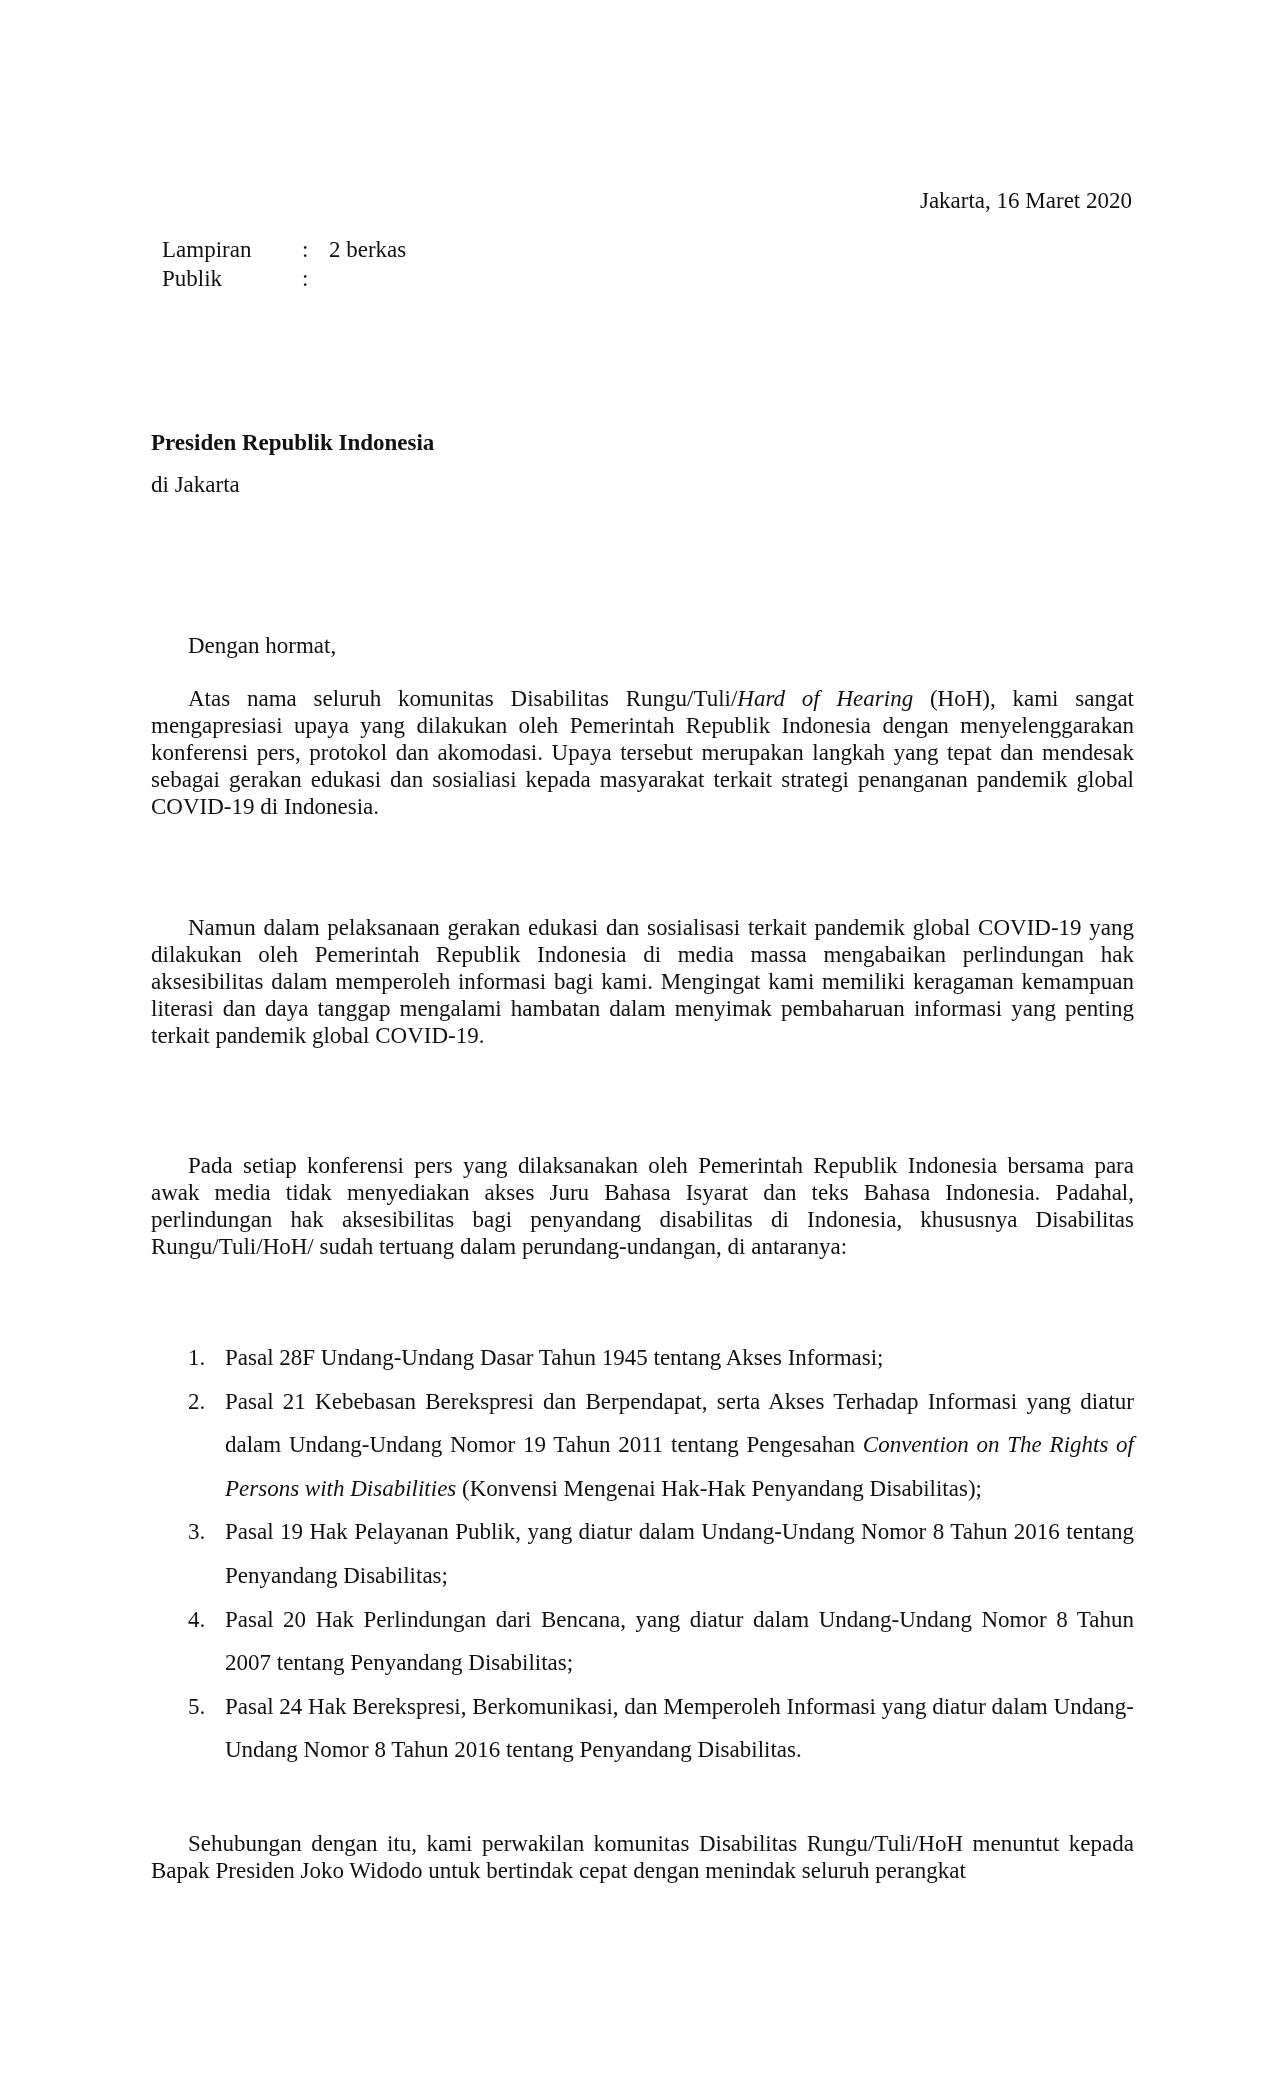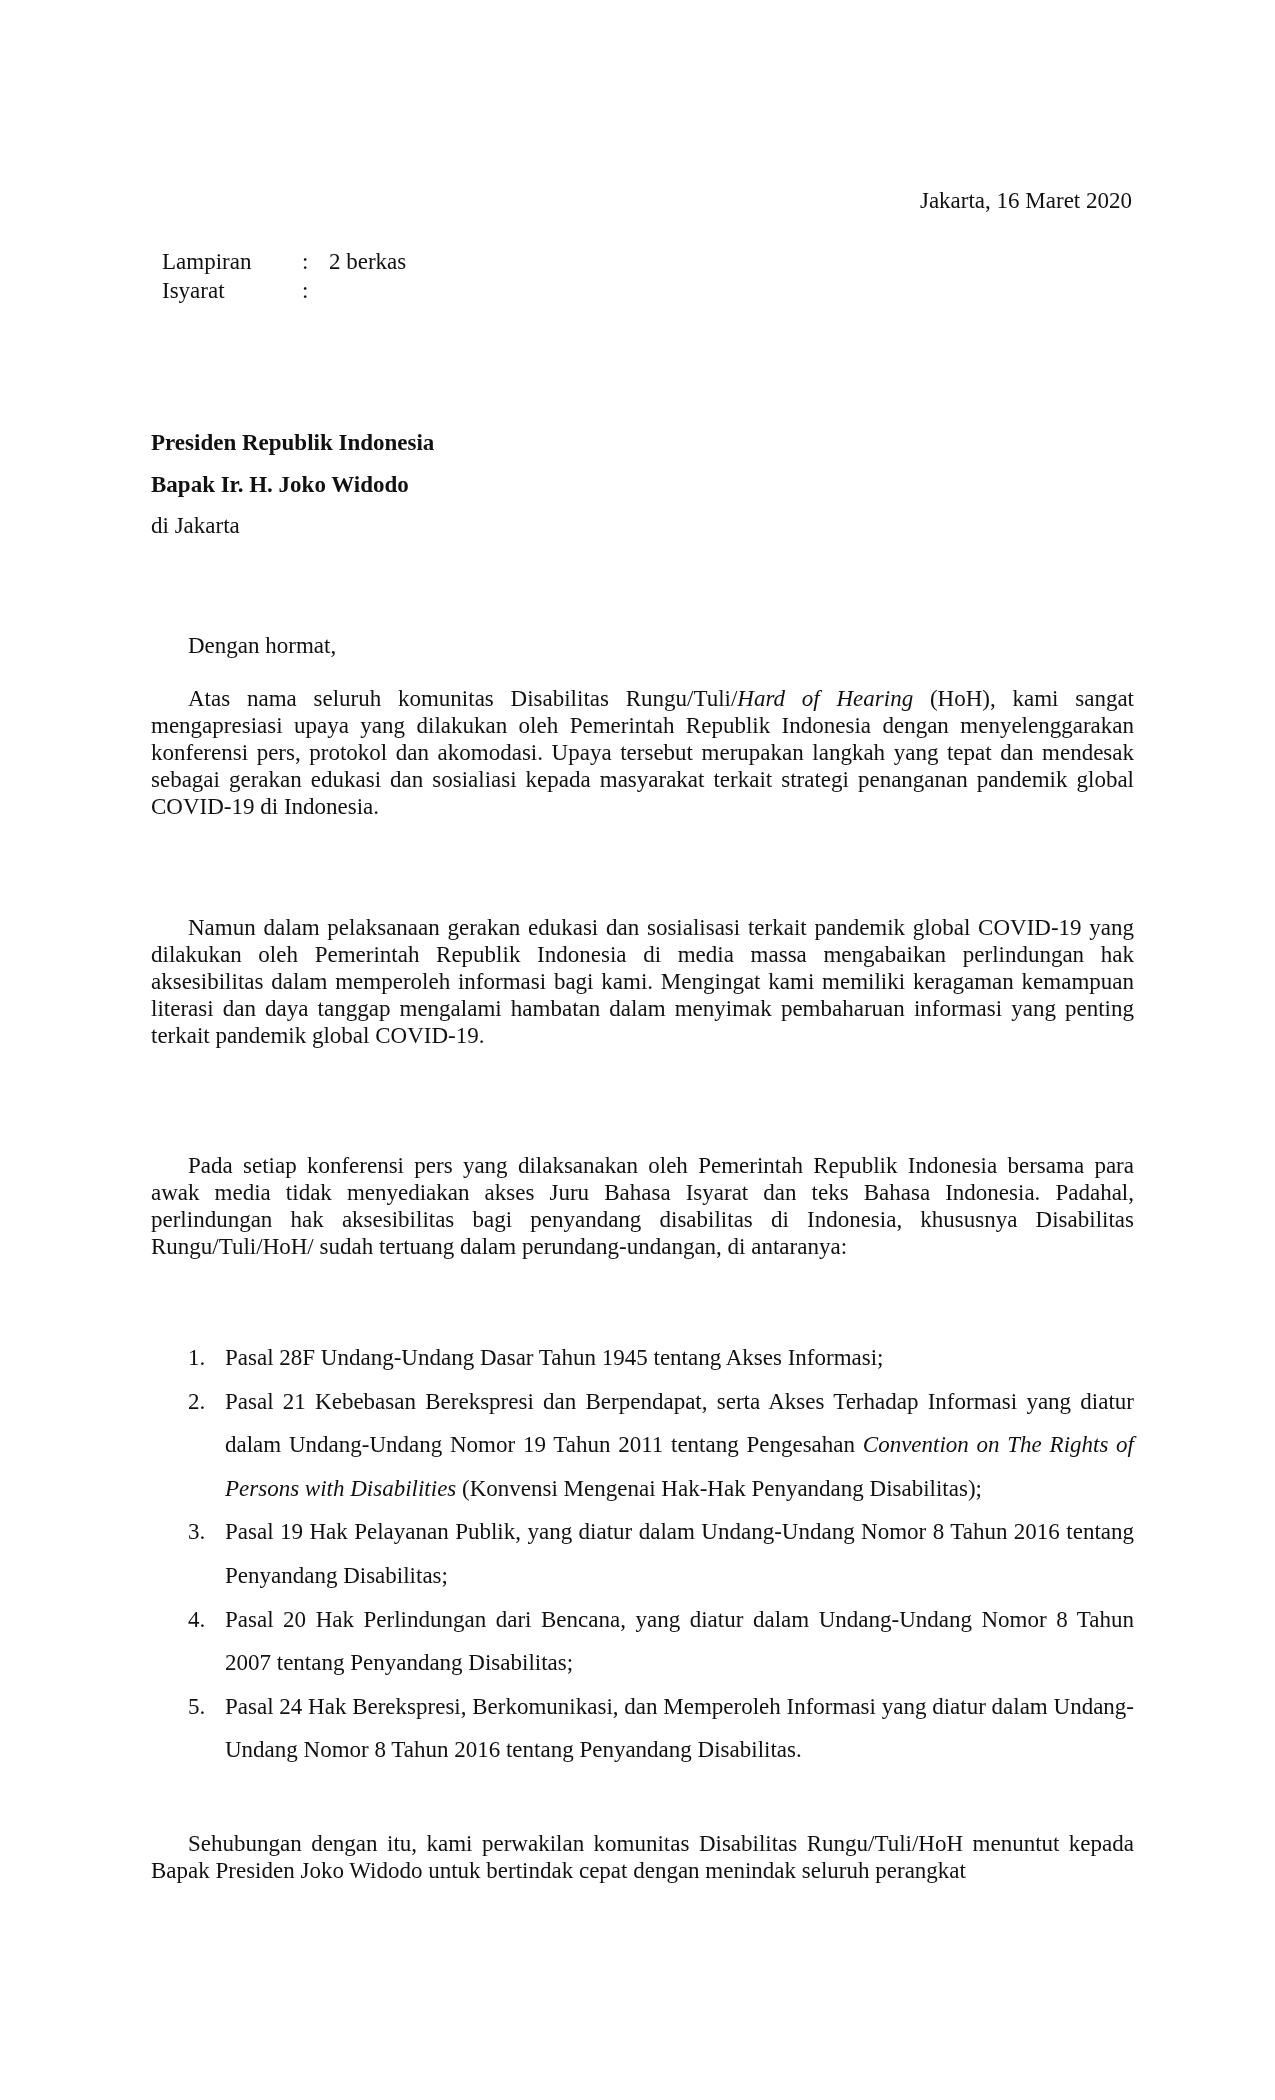--- a/index.html
+++ b/index.html
@@ -24,21 +24,21 @@
     }
     .date {
       position: absolute;
       top: 148px;
       right: 143px;
       font-size: 23px;
       line-height: 30px;
     }
     .meta {
       position: absolute;
-      top: 209px;
+      top: 197px;
       left: 162px;
       width: 926px;
       font-size: 23px;
       line-height: 29px;
     }
     .meta-row {
       display: flex;
     }
     .meta-label {
       width: 140px;
@@ -119,28 +119,27 @@
 
   <div class="date">Jakarta, 16 Maret 2020</div>
 
   <div class="meta">
     <div class="meta-row">
       <span class="meta-label">Lampiran</span>
       <span class="meta-colon">:</span>
       <span class="meta-value">2 berkas</span>
     </div>
     <div class="meta-row">
-      <span class="meta-label">Isyarat</span>
+      <span class="meta-label">Publik</span>
       <span class="meta-colon">:</span>
     </div>
   </div>
 
   <div class="recipient">
     <div class="bold">Presiden Republik Indonesia</div>
-    <div class="bold">Bapak Ir. H. Joko Widodo</div>
     <div>di Jakarta</div>
   </div>
 
   <div class="salutation">Dengan hormat,</div>
 
   <p class="para p1"><span>Atas nama seluruh komunitas Disabilitas Rungu/Tuli/</span><em>Hard of Hearing</em><span> (HoH), kami sangat mengapresiasi upaya yang dilakukan oleh Pemerintah Republik Indonesia dengan menyelenggarakan konferensi pers, protokol dan akomodasi. Upaya tersebut merupakan langkah yang tepat dan mendesak sebagai gerakan edukasi dan sosialiasi kepada masyarakat terkait strategi penanganan pandemik global COVID-19 di Indonesia.</span></p>
 
   <p class="para p2">Namun dalam pelaksanaan gerakan edukasi dan sosialisasi terkait pandemik global COVID-19 yang dilakukan oleh Pemerintah Republik Indonesia di media massa mengabaikan perlindungan hak aksesibilitas dalam memperoleh informasi bagi kami. Mengingat kami memiliki keragaman kemampuan literasi dan daya tanggap mengalami hambatan dalam menyimak pembaharuan informasi yang penting terkait pandemik global COVID-19.</p>
 
   <p class="para p3">Pada setiap konferensi pers yang dilaksanakan oleh Pemerintah Republik Indonesia bersama para awak media tidak menyediakan akses Juru Bahasa Isyarat dan teks Bahasa Indonesia. Padahal, perlindungan hak aksesibilitas bagi penyandang disabilitas di Indonesia, khususnya Disabilitas Rungu/Tuli/HoH/ sudah tertuang dalam perundang-undangan, di antaranya:</p>

